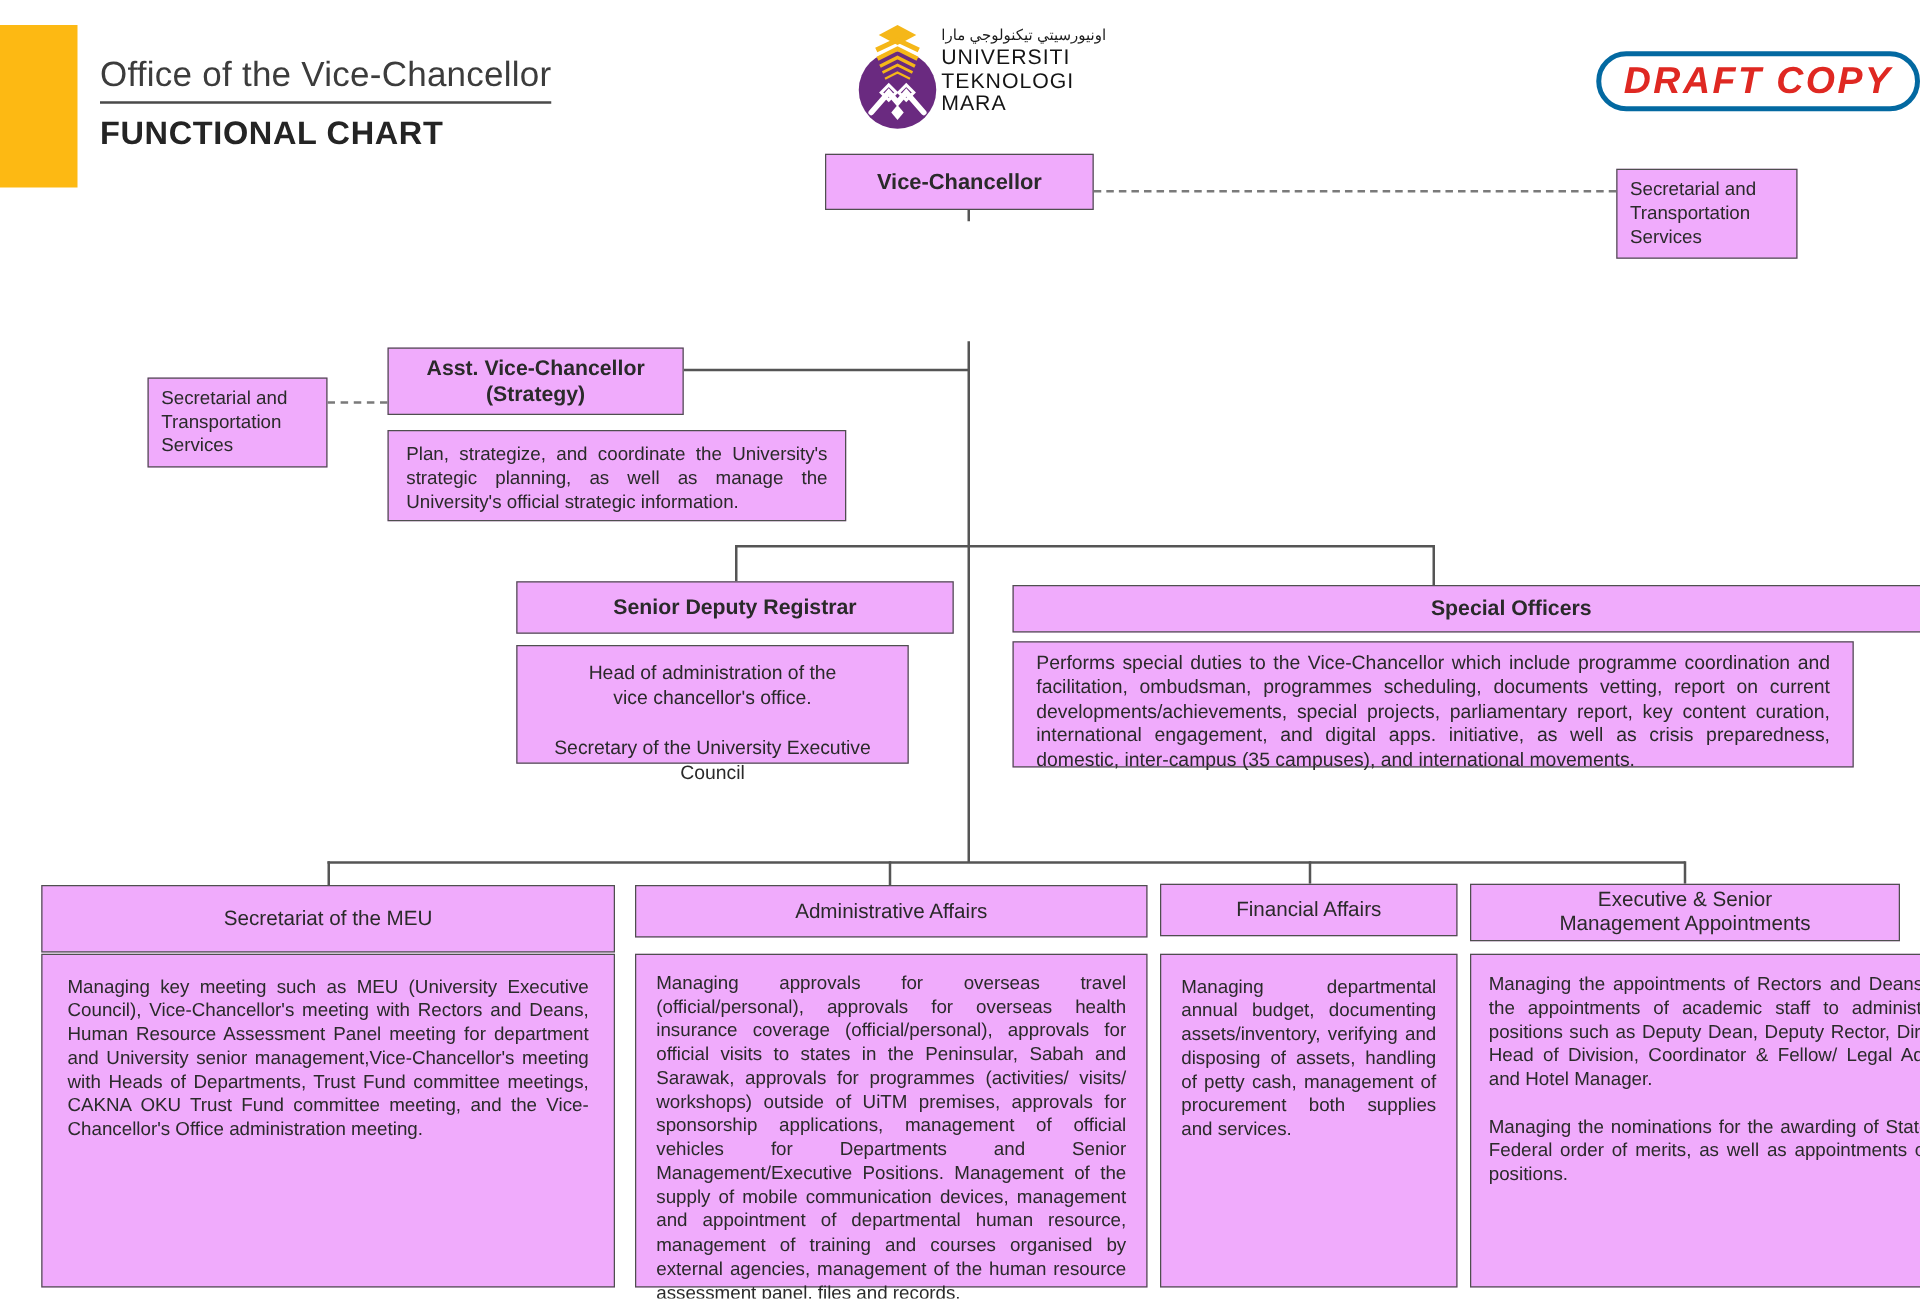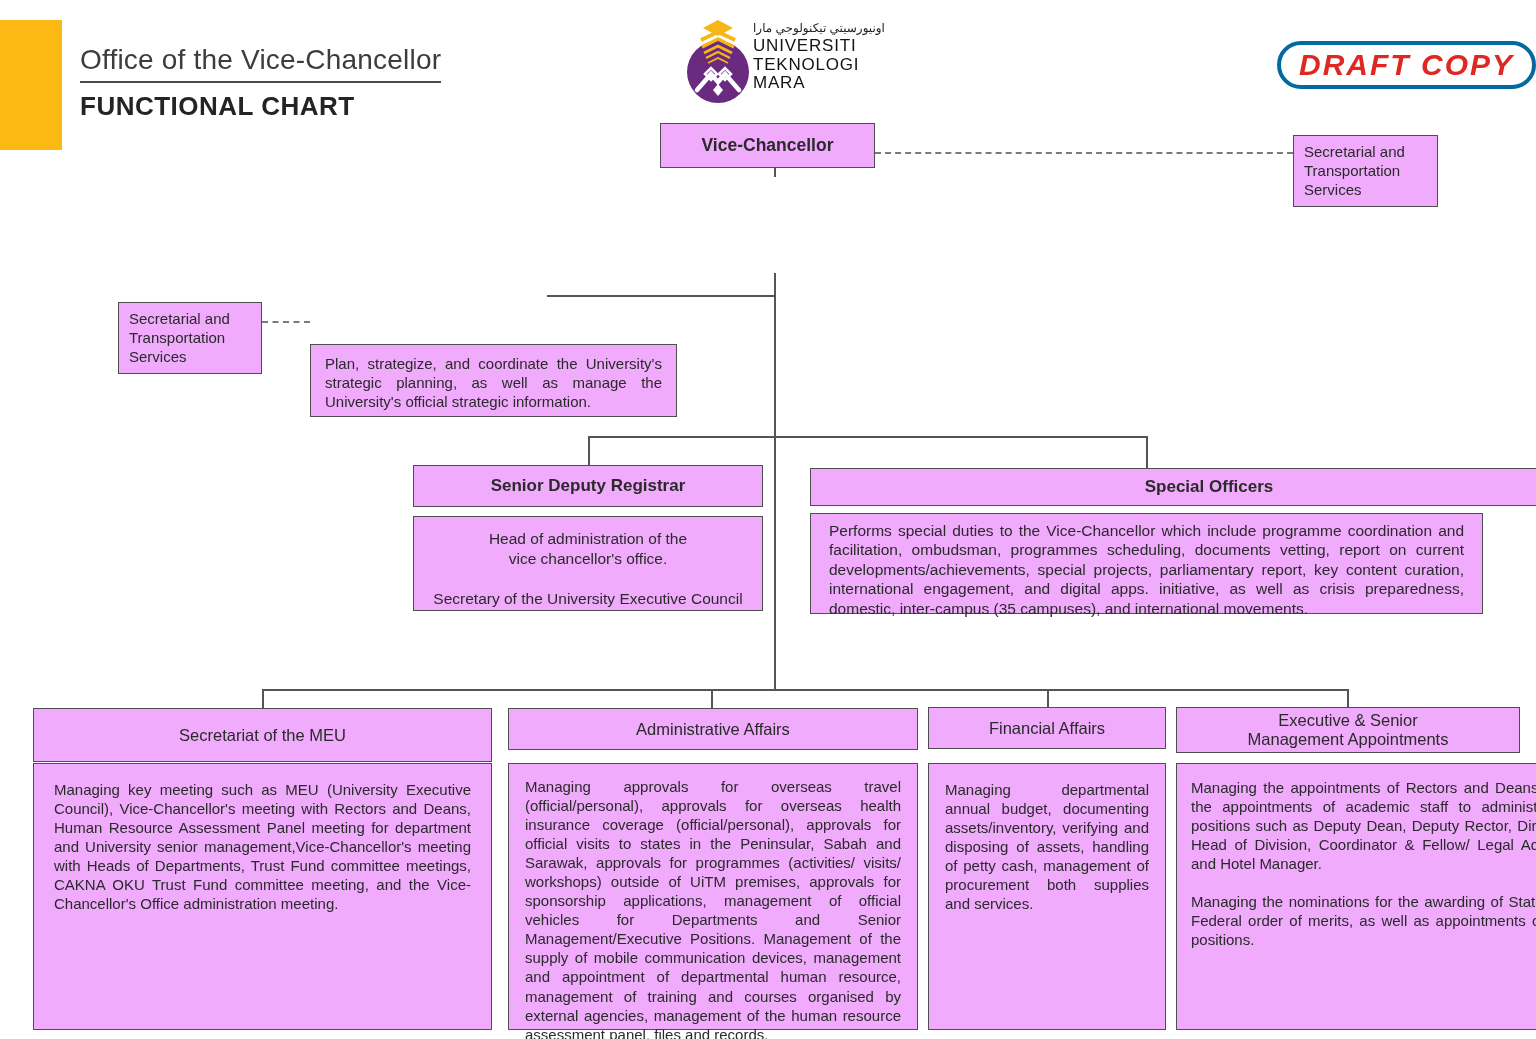--- a/index.html
+++ b/index.html
@@ -29,21 +29,21 @@
   .desc{line-height:1.27;}
   .just{text-align:justify;}
   
   .vc-box{left:660px;top:123px;width:215px;height:45px;font-size:17.5px;}
   .sts-right{left:1293px;top:135px;width:145px;height:72px;font-size:15px;padding:7px 10px;line-height:1.25;}
   .act-box{left:600px;top:177px;width:345px;height:96px;font-size:17px;padding:8px 12px;line-height:1.28;}
   .asst-box{left:310px;top:278px;width:237px;height:54px;font-size:17px;line-height:1.25;}
   .sts-left{left:118px;top:302px;width:144px;height:72px;font-size:15px;padding:7px 10px;line-height:1.25;}
   .asst-desc{left:310px;top:344px;width:367px;height:73px;font-size:15px;padding:9px 14px;}
   .sdr-hdr{left:413px;top:465px;width:350px;height:42px;font-size:17px;}
-  .sdr-desc{left:413px;top:516px;width:350px;height:95px;font-size:15.5px;text-align:center;padding:12px 8px;line-height:1.3;}
+  .sdr-desc{left:413px;top:516px;width:314px;height:95px;font-size:15.5px;text-align:center;padding:12px 8px;line-height:1.3;}
   .so-hdr{left:810px;top:468px;width:798px;height:38px;font-size:17px;}
   .so-desc{left:810px;top:513px;width:673px;height:101px;font-size:15.5px;padding:7px 18px;line-height:1.25;}
   .meu-hdr{left:33px;top:708px;width:459px;height:54px;font-size:16.5px;}
   .admin-hdr{left:508px;top:708px;width:410px;height:42px;font-size:16.5px;}
   .fin-hdr{left:928px;top:707px;width:238px;height:42px;font-size:16.5px;}
   .exec-hdr{left:1176px;top:707px;width:344px;height:46px;font-size:16.5px;line-height:1.15;}
   .meu-desc{left:33px;top:763px;width:459px;height:267px;font-size:15px;padding:16px 20px;}
   .admin-desc{left:508px;top:763px;width:410px;height:267px;font-size:15px;padding:13px 16px;}
   .fin-desc{left:928px;top:763px;width:238px;height:267px;font-size:15px;padding:16px 16px;}
   .exec-desc{left:1176px;top:763px;width:413px;height:267px;font-size:15px;padding:14px 14px;}
@@ -96,20 +96,24 @@
   <div class="vline" style="left:262px;top:689px;height:19px;"></div>
   <div class="vline" style="left:711px;top:689px;height:19px;"></div>
   <div class="vline" style="left:1047px;top:689px;height:18px;"></div>
   <div class="vline" style="left:1347px;top:689px;height:18px;"></div>
 
   <div class="node hdr bold vc-box">
     <span>Vice-Chancellor</span>
   </div>
   <div class="node sts-right">Secretarial and Transportation Services</div>
 
+  <div class="node hdr bold asst-box">
+    <span>Asst. Vice-Chancellor</span>
+    <span>(Strategy)</span>
+  </div>
   <div class="node sts-left">Secretarial and Transportation Services</div>
   <div class="node desc just asst-desc">Plan, strategize, and coordinate the University's strategic planning, as well as manage the University's official strategic information.</div>
 
   <div class="node hdr bold sdr-hdr">
     <span>Senior Deputy Registrar</span>
   </div>
   <div class="node sdr-desc">
     <p class="sdr-line">Head of administration of the</p>
     <p class="sdr-line">vice chancellor's office.</p>
     <div class="sdr-gap"></div>

